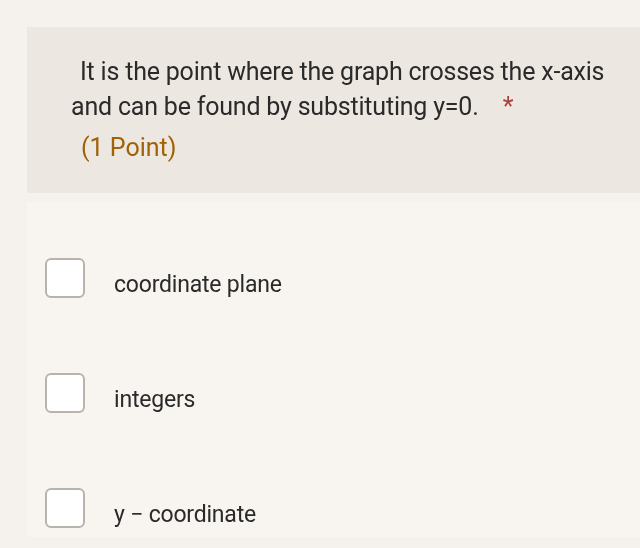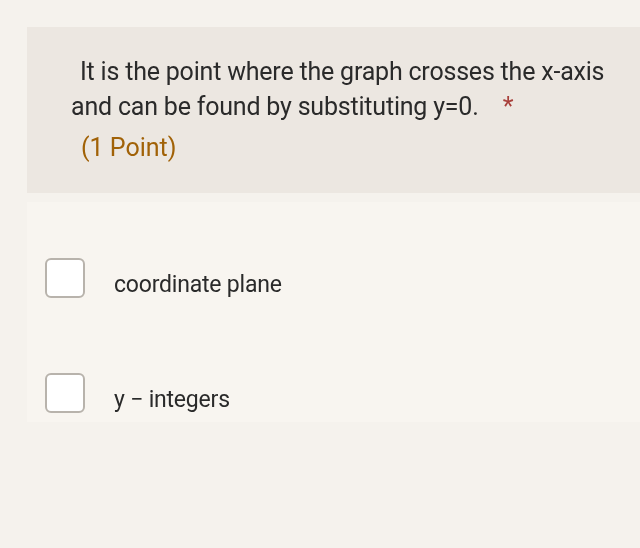--- a/index.html
+++ b/index.html
@@ -70,15 +70,19 @@
   <div class="points-text">(1 Point)</div>
 </div>
 
 <div class="options-container">
   <div class="option-row">
     <div class="checkbox"></div>
     <span class="option-label">coordinate plane</span>
   </div>
   <div class="option-row">
     <div class="checkbox"></div>
-    <span class="option-label">y − integers</span>
+    <span class="option-label">integers</span>
+  </div>
+  <div class="option-row">
+    <div class="checkbox"></div>
+    <span class="option-label">y − coordinate</span>
   </div>
 </div>
 
 </body></html>

